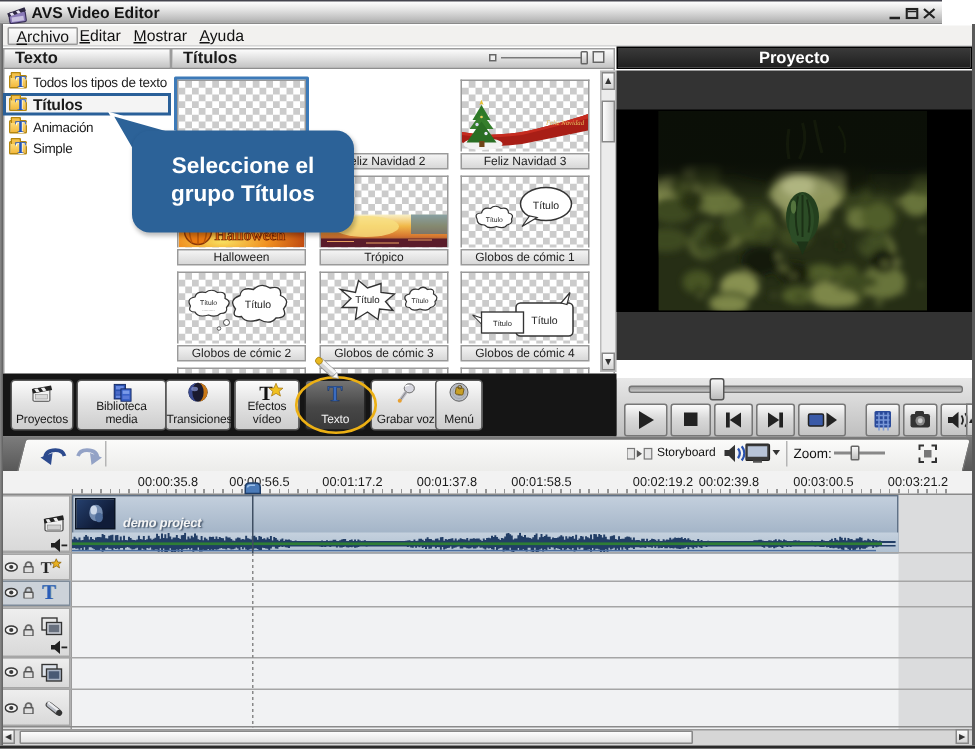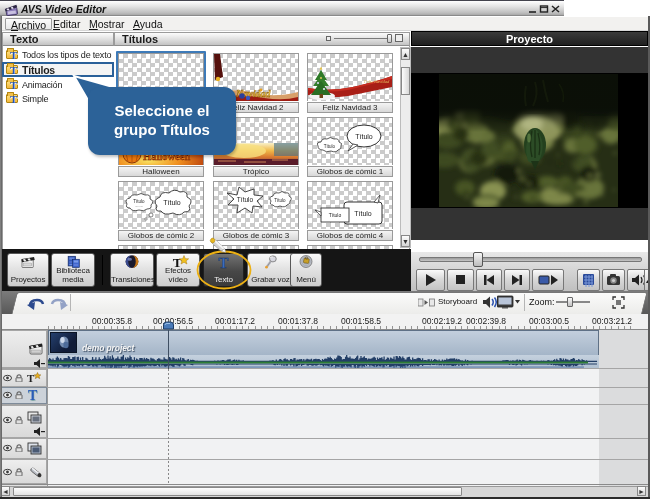--- a/index.html
+++ b/index.html
@@ -1,20 +1,20 @@
 <!DOCTYPE html>
 <html><head>
 <meta charset="utf-8">
 <style>
 html,body{margin:0;padding:0;background:#1a1a1a;}
 *{box-sizing:border-box;}
 #w{position:relative;width:650px;height:499px;font-family:"Liberation Sans",sans-serif;overflow:hidden;background:#fff;}
 .abs{position:absolute;}
 
-#titlebar{left:0;top:0;width:564px;height:16px;background:linear-gradient(#ffffff,#e3e3e3 40%,#bdbdbd 85%,#a8a8a8);border-top:1px solid #44444e;border-bottom:1px solid #8a8a8a;font-style:italic;}
+#titlebar{left:0;top:0;width:628px;height:16px;background:linear-gradient(#ffffff,#e3e3e3 40%,#bdbdbd 85%,#a8a8a8);border-top:1px solid #44444e;border-bottom:1px solid #8a8a8a;}
 #titlebar .t{position:absolute;left:21px;top:2px;font-size:10.5px;font-weight:bold;color:#141414;}
 #menubar{left:0;top:17px;width:650px;height:14px;background:#f2f1ef;border-bottom:1px solid #d6d6d6;font-size:10.5px;color:#111;}
 .mi{position:absolute;top:1px;height:12px;line-height:12px;padding:0 5px;}
 .mi u{text-decoration:underline;}
 #mi-a{left:5px;border:1px solid #9a9a9a;background:linear-gradient(#fcfcfc,#e8e8e8);border-radius:1px;}
 
 .phdr{top:32px;height:14px;background:linear-gradient(#fcfcfc,#dedede 55%,#c3c3c3);border:1px solid #9b9b9b;border-bottom:1px solid #8e8e8e;font-size:11px;font-weight:bold;color:#1b1b1b;line-height:13px;}
 #hdrL{left:2px;width:112px;padding-left:7px;}
 #hdrM{left:114px;width:296px;padding-left:7px;}
 #hdrP{left:411px;top:31px;width:237px;height:15px;background:linear-gradient(#3a3a3a,#1f1f1f);color:#fff;font-size:11px;font-weight:bold;text-align:center;line-height:15px;border:1px solid #000;}
@@ -154,33 +154,20 @@
         <span class="fold"></span>
         <span class="tt">T</span>
       </span>
       <span class="lbl">Simple</span>
     </div>
 
   <div class="abs" id="gridbg"></div>
 
   <div class="abs thumb" style="left:118px;top:53px"></div>
   <div class="abs cap" style="left:118px;top:102px"></div>
-  <div class="abs thumb" style="left:213px;top:53px">
-    <svg width="84" height="47">
-      <polygon points="0,0 6,0 9,23 1,26" fill="#55100c"></polygon>
-      <circle cx="4" cy="25" r="2.2" fill="#e8b020"></circle>
-      <path d="M0,40 Q20,33 40,39 Q60,44 84,38 L84,47 L0,47 Z" fill="#d8a06a"></path>
-      <path d="M0,44 Q25,39 50,44 Q70,47 84,43 L84,47 L0,47 Z" fill="#9e1c12"></path>
-      <text x="22" y="43" font-family="Liberation Serif,serif" font-size="10" font-style="italic" font-weight="bold" fill="#e8c040" stroke="#7a4a00" stroke-width="0.3">Navidad</text>
-      <circle cx="28" cy="42" r="2.8" fill="#2a3f9e"></circle>
-        <circle cx="34" cy="44" r="2.2" fill="#3a55c0"></circle>
-      <circle cx="12" cy="38" r="1.5" fill="#e87a10"></circle>
-        <circle cx="47" cy="36" r="1.4" fill="#e8a020"></circle>
-    </svg>
-  </div>
   <div class="abs cap" style="left:213px;top:102px">Feliz Navidad 2</div>
   <div class="abs thumb" style="left:307px;top:53px">
     <svg width="84" height="47">
       <path d="M0,34 Q20,38 45,33 Q70,27 84,22 L84,33 Q60,38 40,42 Q18,45 0,41 Z" fill="#a81e16"></path>
       <path d="M0,34 Q20,38 45,33 Q70,27 84,22 L84,25 Q60,31 40,36 Q18,39 0,36 Z" fill="#c62c20"></path>
       <ellipse cx="14" cy="42" rx="13" ry="4" fill="#f2f2f2"></ellipse>
       <polygon points="13,16 19,26 7,26" fill="#2e7a28"></polygon>
       <polygon points="13,21 21,32 5,32" fill="#357e2c"></polygon>
       <polygon points="13,27 23,41 3,41" fill="#2a6e24"></polygon>
       <rect x="11.5" y="40" width="3.5" height="4" fill="#6e4418"></rect>
@@ -463,21 +450,21 @@
         <g transform="translate(12,3)">
           <rect x="0" y="4" width="15" height="11" rx="1" fill="#f2f2f2" stroke="#333" stroke-width="0.8"></rect>
           <polygon points="-1,4 16,1 17,5 0,8" fill="#222"></polygon>
           <polygon points="1,4.2 4,3.7 6,6.5 3,7 " fill="#eee"></polygon>
           <polygon points="7,3.2 10,2.7 12,5.5 9,6" fill="#eee"></polygon>
           <rect x="2" y="9" width="11" height="4" fill="#d8d8d8" stroke="#888" stroke-width="0.5"></rect>
         </g>
       </svg>
       <div class="cap2">Proyectos</div>
     </div>
-  <div class="abs tbtn" style="left:51px;width:44px">
+  <div class="abs tbtn" style="left:51px;width:60px">
       <svg width="47" height="22">
         <g transform="translate(15,2)">
           <rect x="2" y="1" width="10" height="13" fill="#2a52b0" stroke="#13255e" stroke-width="0.8"></rect>
           <rect x="3.5" y="2.5" width="7" height="3" fill="#6a8ae0"></rect>
           <rect x="3.5" y="7" width="7" height="3" fill="#4a6ac8"></rect>
           <rect x="3.5" y="11" width="7" height="2" fill="#6a8ae0"></rect>
           <rect x="8" y="5" width="9" height="11" fill="#3a62c8" stroke="#13255e" stroke-width="0.8"></rect>
           <rect x="9.5" y="6.5" width="6" height="3" fill="#7a9ae8"></rect>
           <rect x="9.5" y="11" width="6" height="3" fill="#5a7ad8"></rect>
         </g>

